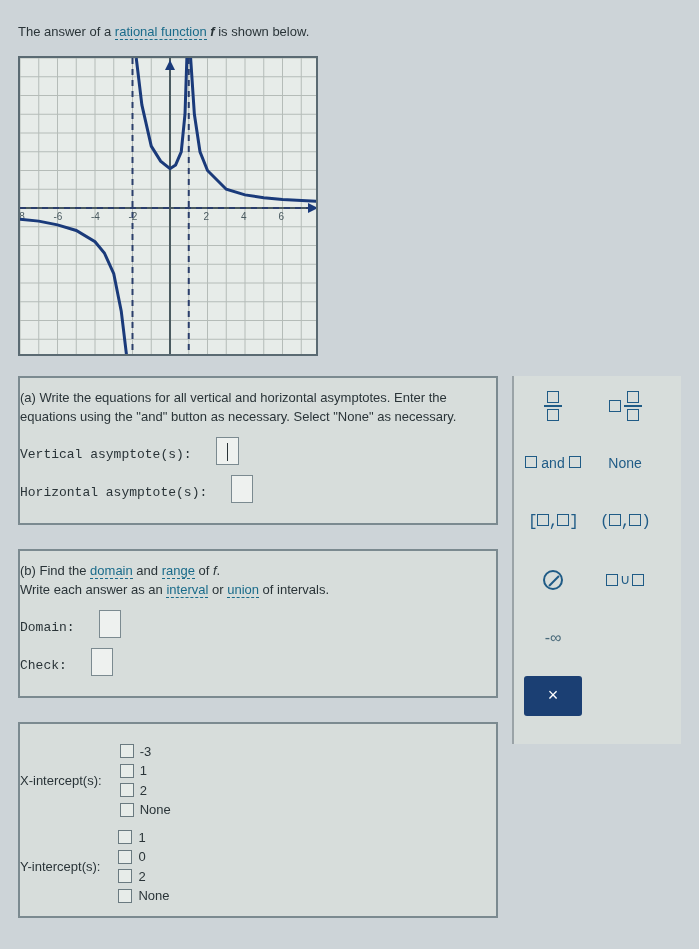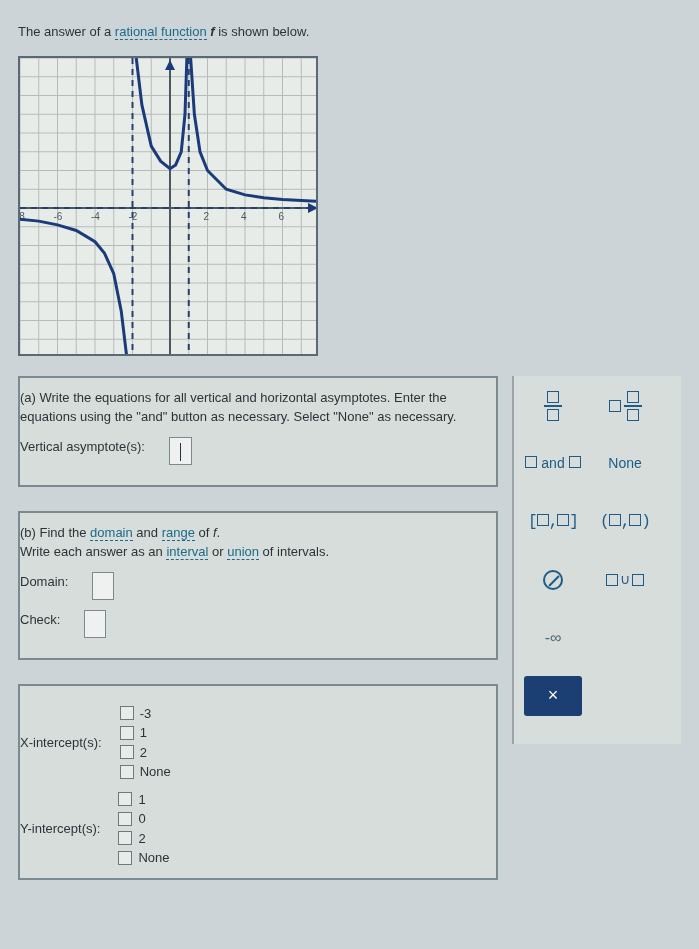--- a/index.html
+++ b/index.html
@@ -33,21 +33,21 @@
 
   .columns { display: flex; gap: 14px; align-items: flex-start; }
   .qbox {
     border: 2px solid #7b8a90;
     background: #d7dddb;
     padding: 10px 0;
     margin-bottom: 24px;
     width: 480px;
   }
   .qbox .lbl { margin-bottom: 10px; }
-  .row { display: flex; align-items: flex-start; gap: 24px; margin: 10px 0; }
+  .row { display: flex; align-items: flex-end; gap: 24px; margin: 10px 0; font-family: Liberation Mono, monospace; }
   .field {
     display: inline-block;
     min-width: 22px; height: 28px;
     border: 1px solid #7b8a90;
     background: #eef1ef;
     vertical-align: middle;
   }
   .field.cursor::after {
     content: "";
     display: inline-block;
@@ -184,20 +184,24 @@
 </div>
 
 <div class="columns">
   <div class="left">
     <div class="qbox">
       <div class="lbl">(a) Write the equations for all vertical and horizontal asymptotes. Enter the equations using the "and" button as necessary. Select "None" as necessary.</div>
       <div class="row">
         <span>Vertical asymptote(s):</span>
         <span class="field cursor"></span>
       </div>
+      <div class="row">
+        <span>Horizontal asymptote(s):</span>
+        <span class="field"></span>
+      </div>
     </div>
 
     <div class="qbox">
       <div class="lbl">
         <span>(b) Find the </span><span class="link">domain</span><span> and </span><span class="link">range</span><span> of </span><i>f</i><span>.</span><br>
         <span>Write each answer as an </span><span class="link">interval</span><span> or </span><span class="link">union</span><span> of intervals.</span>
       </div>
       <div class="row">
         <span>Domain:</span>
         <span class="field"></span>

